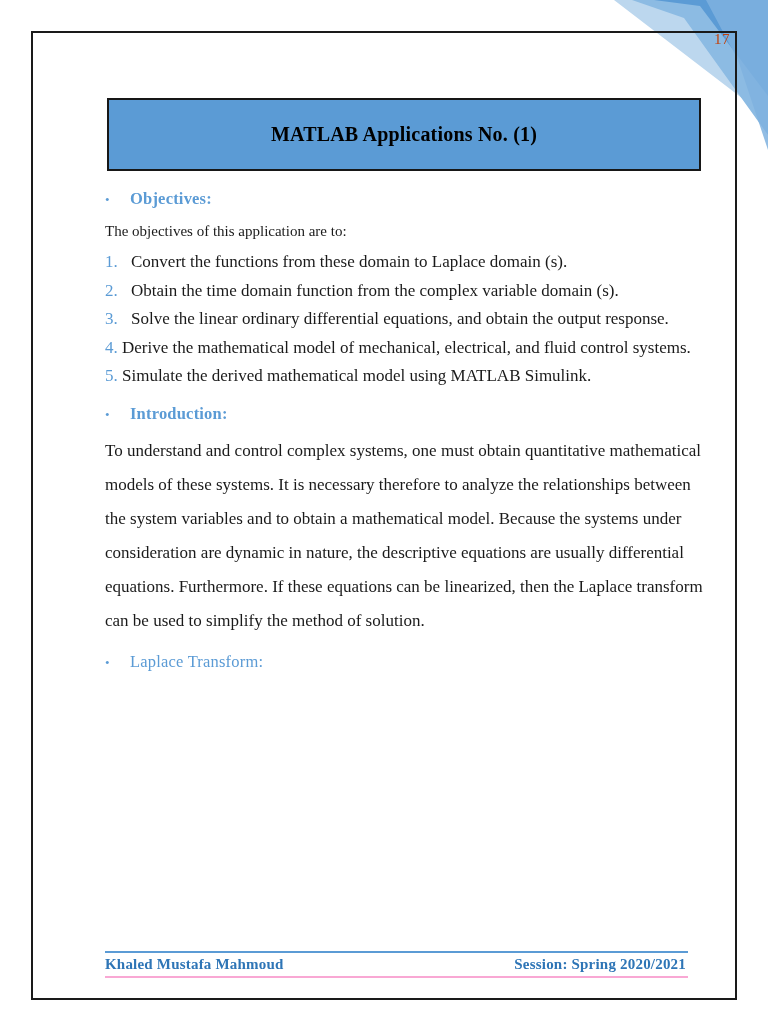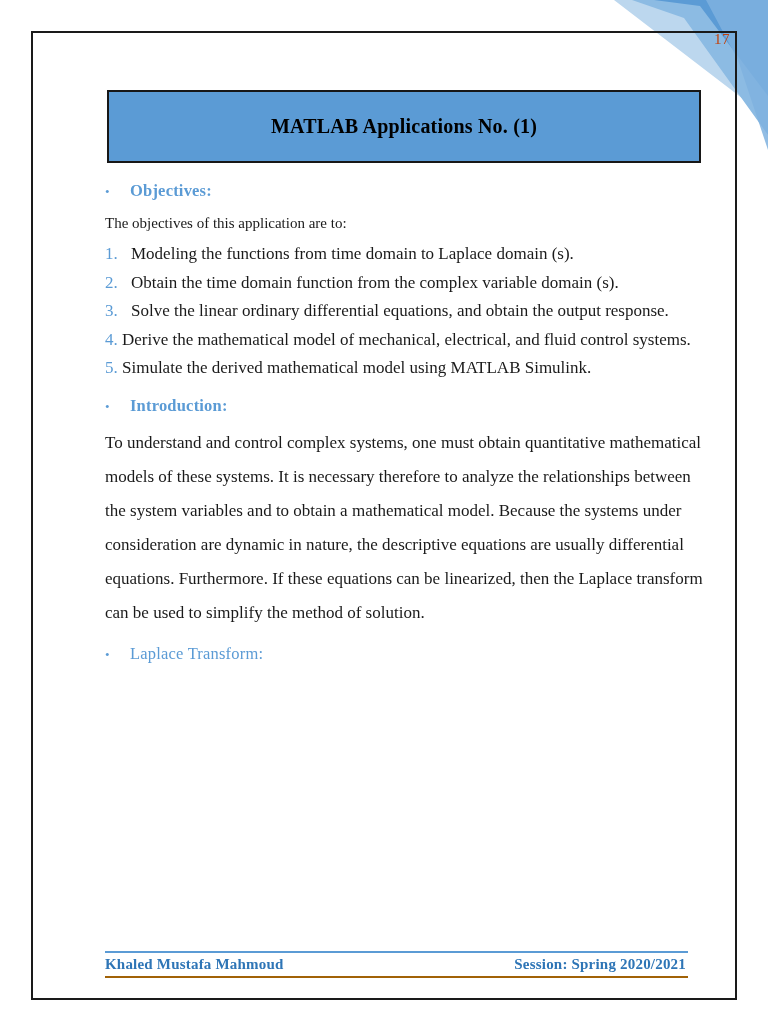--- a/index.html
+++ b/index.html
@@ -48,21 +48,21 @@
     color: #c2410c;
     font-size: 15px;
     font-family: "Liberation Serif", serif;
     letter-spacing: 0.5px;
   }
 
   
   #content {
     position: absolute;
     left: 33px;
-    top: 33px;
+    top: 41px;
     width: 702px;
     height: 836px;
     z-index: 3;
     box-sizing: border-box;
   }
 
   #title-box {
     position: absolute;
     left: 74px;
     top: 57px;
@@ -151,21 +151,21 @@
   #laplace-section { margin-top: 14px; }
 
   
   #footer {
     position: absolute;
     left: 105px;
     top: 951px;
     width: 583px;
     z-index: 3;
     border-top: 2px solid #5b9bd5;
-    border-bottom: 2px solid #a16207;
+    border-bottom: 2px solid #f9a8d4;
     padding: 3px 0 3px 0;
     display: flex;
     justify-content: space-between;
     align-items: center;
     box-sizing: border-box;
   }
   .footer-text {
     color: #2e75b6;
     font-weight: bold;
     font-size: 15px;
@@ -199,21 +199,21 @@
     <div class="section-heading bold">
       <span class="bullet">•</span>
       <span class="heading-text">Objectives:</span>
     </div>
 
     <p class="plain-line">The objectives of this application are to:</p>
 
     <ol class="obj-list">
       <li class="obj-item">
         <span class="obj-num wide">1.</span>
-        <span class="obj-text">Modeling the functions from time domain to Laplace domain (s).</span>
+        <span class="obj-text">Convert the functions from these domain to Laplace domain (s).</span>
       </li>
       <li class="obj-item">
         <span class="obj-num wide">2.</span>
         <span class="obj-text">Obtain the time domain function from the complex variable domain (s).</span>
       </li>
       <li class="obj-item">
         <span class="obj-num wide">3.</span>
         <span class="obj-text">Solve the linear ordinary differential equations, and obtain the output response.</span>
       </li>
       <li class="obj-item">

